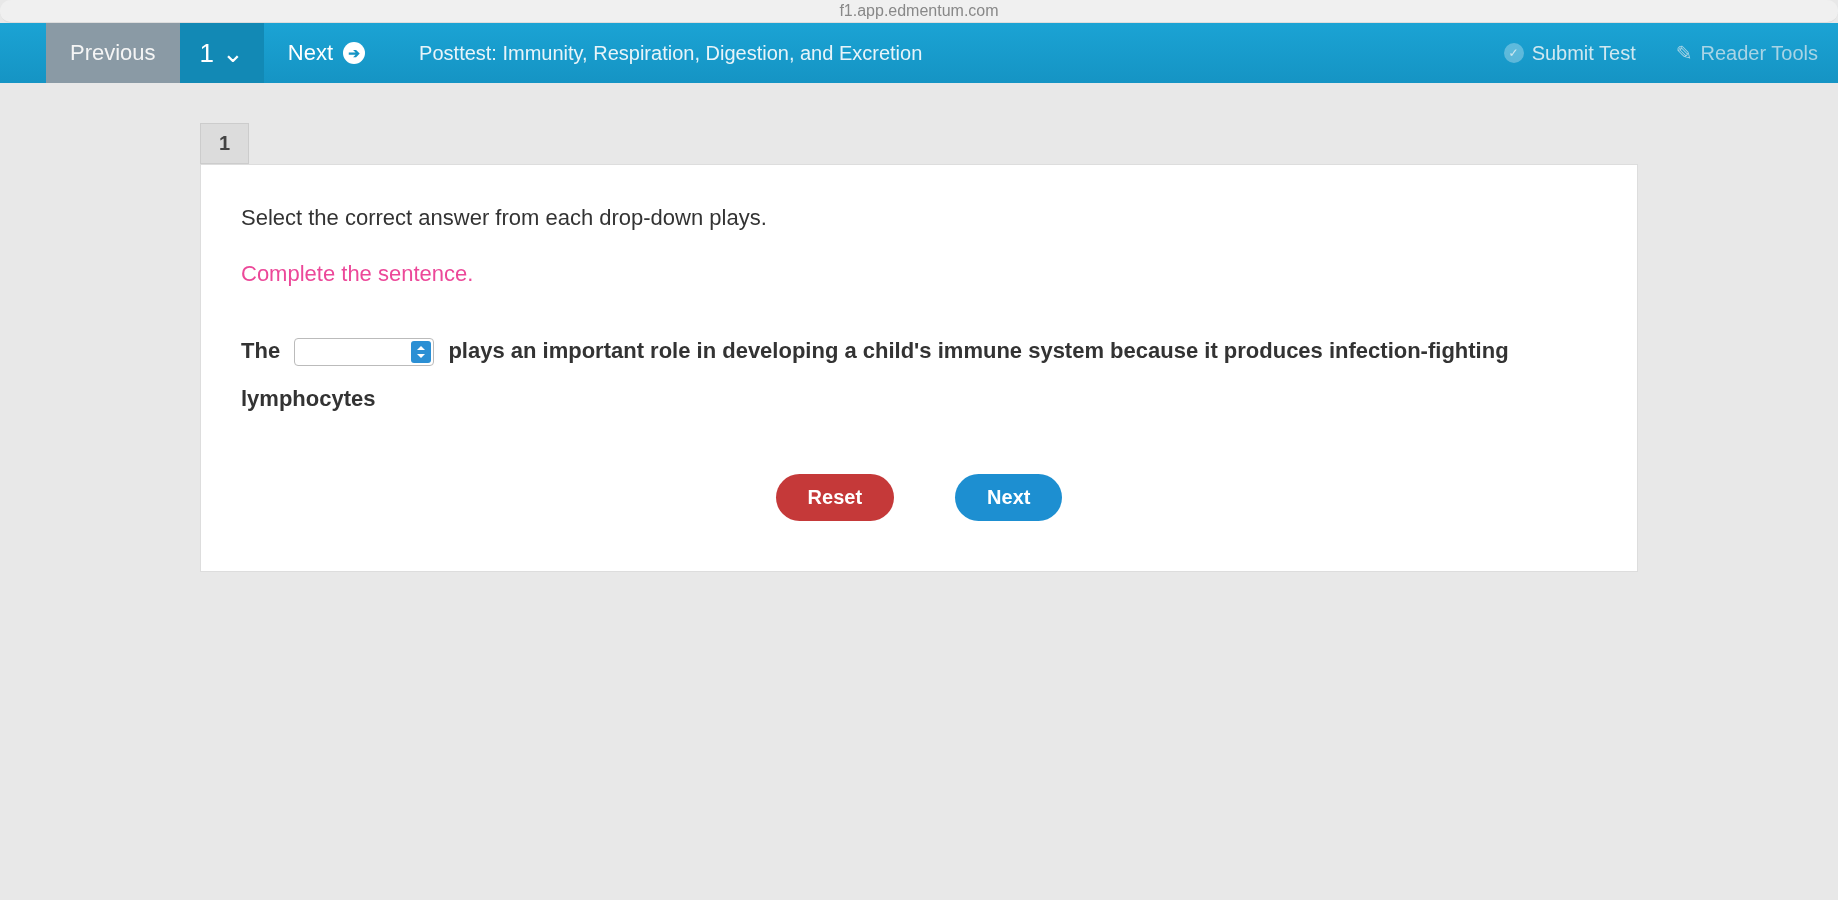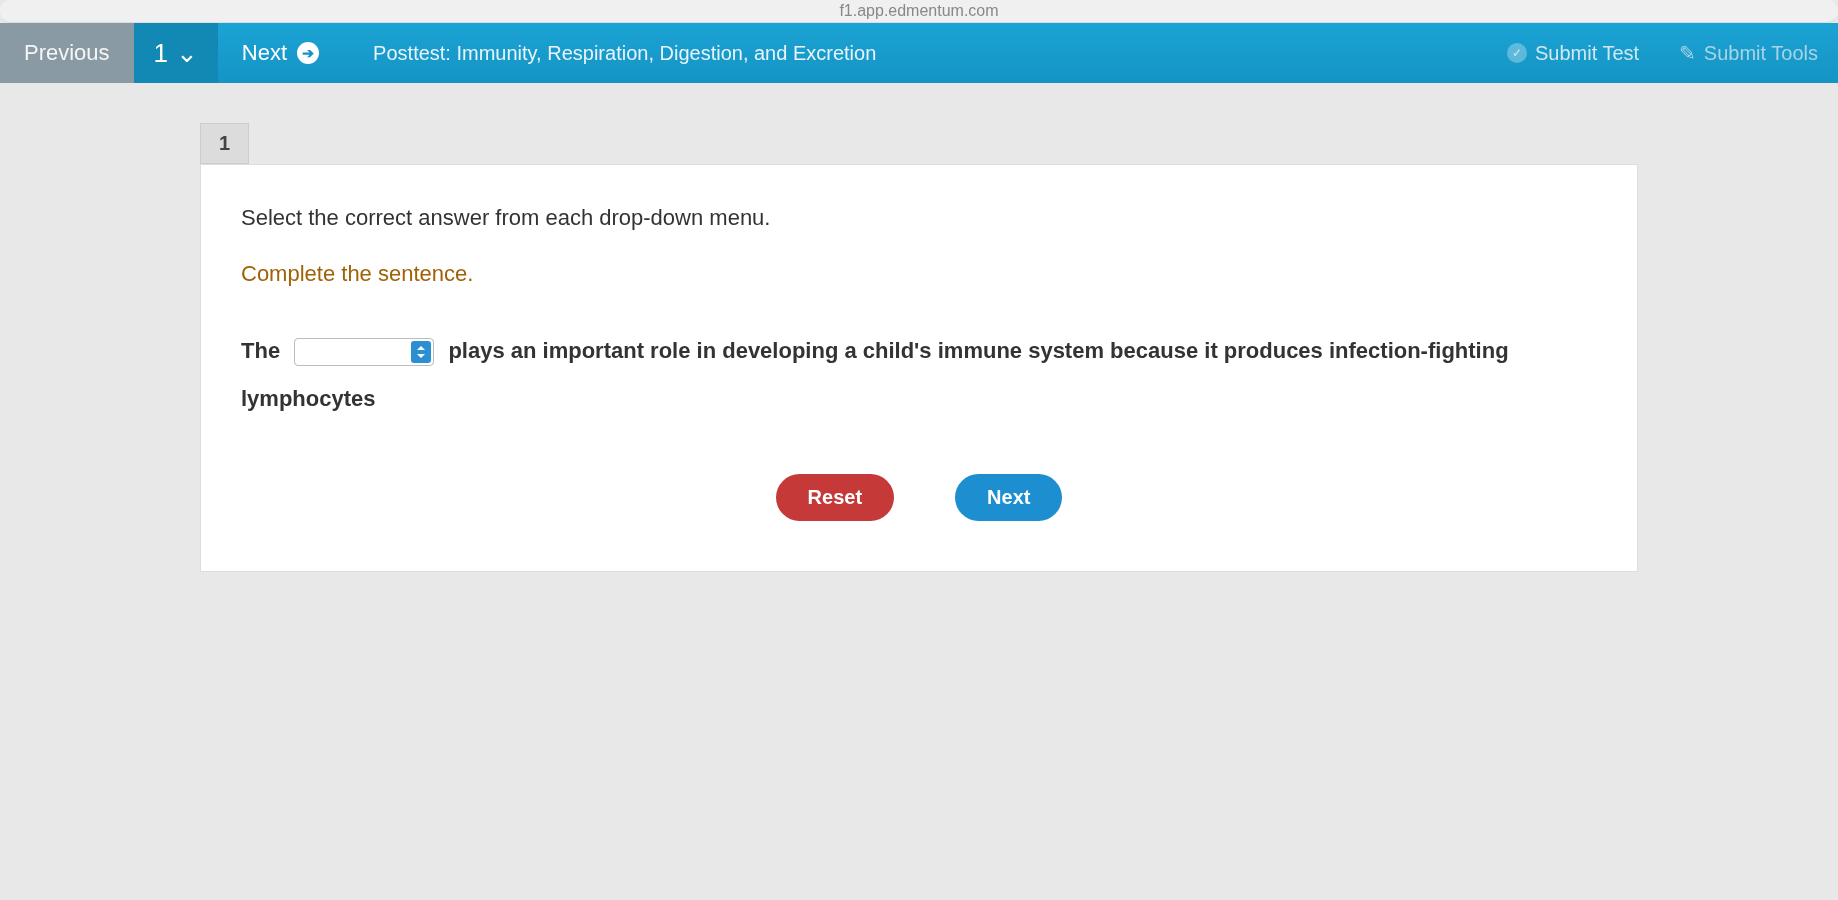--- a/index.html
+++ b/index.html
@@ -22,20 +22,21 @@
       font-size: 16px;
       border-bottom: 1px solid #ddd;
       border-radius: 11px;
     }
     .top-nav {
       background: linear-gradient(to bottom, #1ba3d4, #1594c4);
       display: flex;
       align-items: center;
       height: 60px;
       color: white;
+      padding-left: 46px;
     }
     .nav-previous {
       background: #8a9aa5;
       color: #f5f5f5;
       padding: 0 24px;
       height: 100%;
       display: flex;
       align-items: center;
       font-size: 22px;
     }
@@ -110,21 +111,21 @@
       padding: 40px 40px 50px 40px;
       min-height: 400px;
     }
     .instruction {
       font-size: 22px;
       color: #333;
       margin-bottom: 30px;
     }
     .sub-instruction {
       font-size: 22px;
-      color: #a16207;
+      color: #ec4899;
       margin-bottom: 40px;
     }
     .sentence-line {
       font-size: 22px;
       color: #333;
       line-height: 2.2;
       margin-bottom: 10px;
       font-weight: bold;
     }
     .dropdown {
@@ -203,28 +204,28 @@
     <span>Next</span>
     <span class="nav-next-icon">➔</span>
   </div>
   <div class="nav-title">Posttest: Immunity, Respiration, Digestion, and Excretion</div>
   <div class="nav-submit">
     <span class="check-icon-circle">✓</span>
     <span>Submit Test</span>
   </div>
   <div class="nav-reader">
     <span>✎</span>
-    <span>Submit Tools</span>
+    <span>Reader Tools</span>
   </div>
 </div>
 
 <div class="content-area">
   <div class="question-number-tab">1</div>
   <div class="question-panel">
-    <div class="instruction">Select the correct answer from each drop-down menu.</div>
+    <div class="instruction">Select the correct answer from each drop-down plays.</div>
     <div class="sub-instruction">Complete the sentence.</div>
 
     <div class="sentence-line">
       <span>The</span>
       <span class="dropdown">
         <span class="dropdown-arrow">
           <svg width="8" height="12" viewBox="0 0 8 12">
               <path d="M0 4 L4 0 L8 4 Z M0 8 L4 12 L8 8 Z" fill="white"></path>
             </svg>
         </span>

